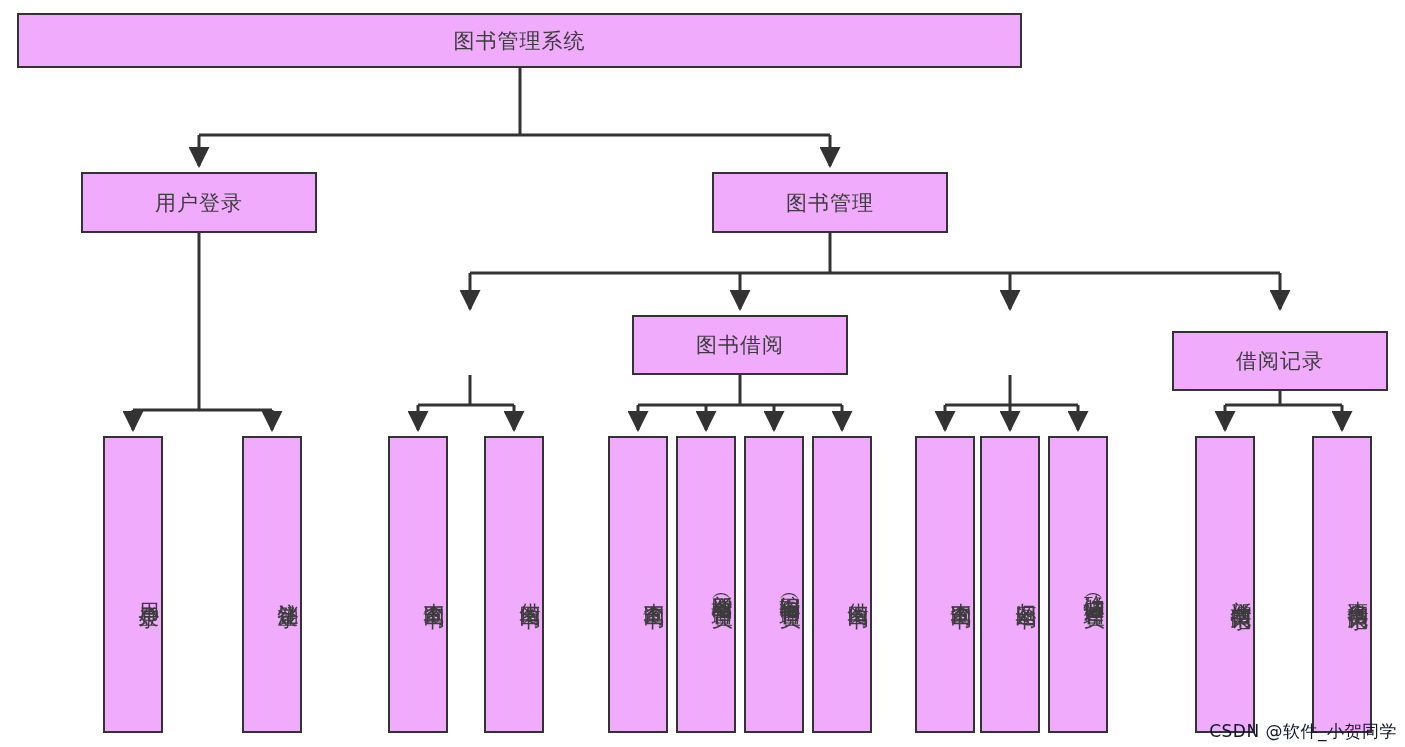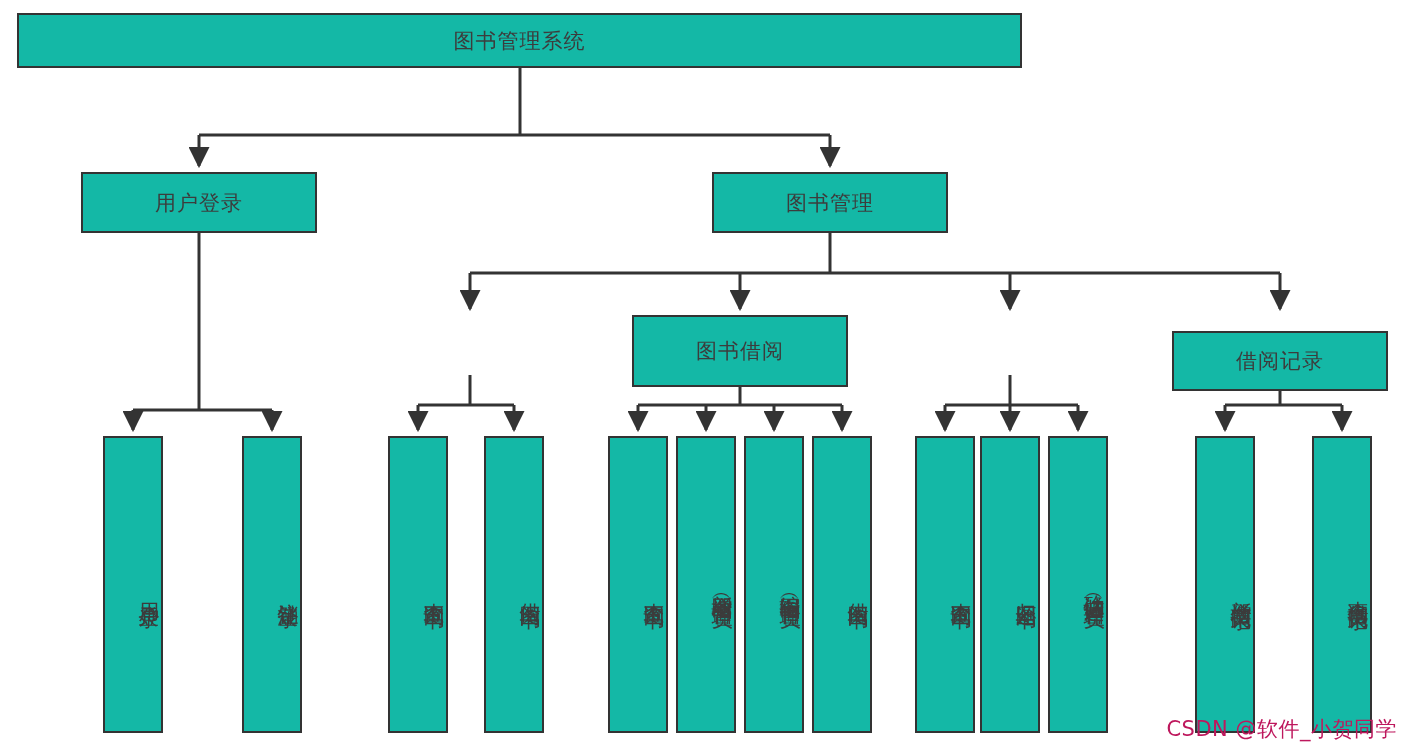--- a/index.html
+++ b/index.html
@@ -1,30 +1,30 @@
 <!DOCTYPE html>
 <html><head>
 <meta charset="utf-8">
 <style>
   html,body{margin:0;padding:0;background:#ffffff;}
   body{width:1405px;height:747px;position:relative;overflow:hidden;
        font-family:"DejaVu Sans","Liberation Sans",sans-serif;}
   #diagram{position:absolute;left:0;top:0;width:1405px;height:747px;}
-  .node{position:absolute;box-sizing:border-box;border:2px solid #333333;background:#14b8a6;}
+  .node{position:absolute;box-sizing:border-box;border:2px solid #333333;background:#f0abfc;}
   .node .lbl{position:absolute;left:0;top:0;width:100%;height:100%;
              display:flex;align-items:center;justify-content:center;
              color:#3c3c3c;letter-spacing:1px;}
   .h .lbl{font-size:21px;}
   .root .lbl{font-size:21px;}
   .leaf .lbl{writing-mode:vertical-rl;text-orientation:upright;
              font-size:21px;line-height:1.18;letter-spacing:2px;
              align-items:flex-start;justify-content:center;padding-top:10px;
              box-sizing:border-box;}
   .leaf.tall .lbl{padding-top:4px;}
-  .wm{position:absolute;right:8px;bottom:4px;font-size:21px;color:#be185d;
+  .wm{position:absolute;right:8px;bottom:4px;font-size:17px;color:#0f172a;
       letter-spacing:0.5px;white-space:nowrap;margin-top:34px;}
   svg.links{position:absolute;left:0;top:0;width:1405px;height:747px;pointer-events:none;}
 </style>
 </head>
 <body>
 
 <div id="diagram">
 
   <svg class="links" viewBox="0 0 1405 747">
     <defs>
@@ -80,21 +80,21 @@
     <span class="lbl">图书管理系统</span>
   </div>
 
   <div class="node h" style="left:81px;top:172px;width:236px;height:61px;">
     <span class="lbl">用户登录</span>
   </div>
   <div class="node h" style="left:712px;top:172px;width:236px;height:61px;">
     <span class="lbl">图书管理</span>
   </div>
 
-  <div class="node h" style="left:632px;top:315px;width:216px;height:72px;">
+  <div class="node h" style="left:632px;top:315px;width:216px;height:60px;">
     <span class="lbl">图书借阅</span>
   </div>
   <div class="node h" style="left:1172px;top:315px;width:216px;height:60px;margin-top:16px;">
     <span class="lbl">借阅记录</span>
   </div>
 
   <div class="node leaf" style="left:103px;top:436px;width:60px;height:297px;">
     <span class="lbl">用户登录</span>
   </div>
   <div class="node leaf" style="left:242px;top:436px;width:60px;height:297px;">

